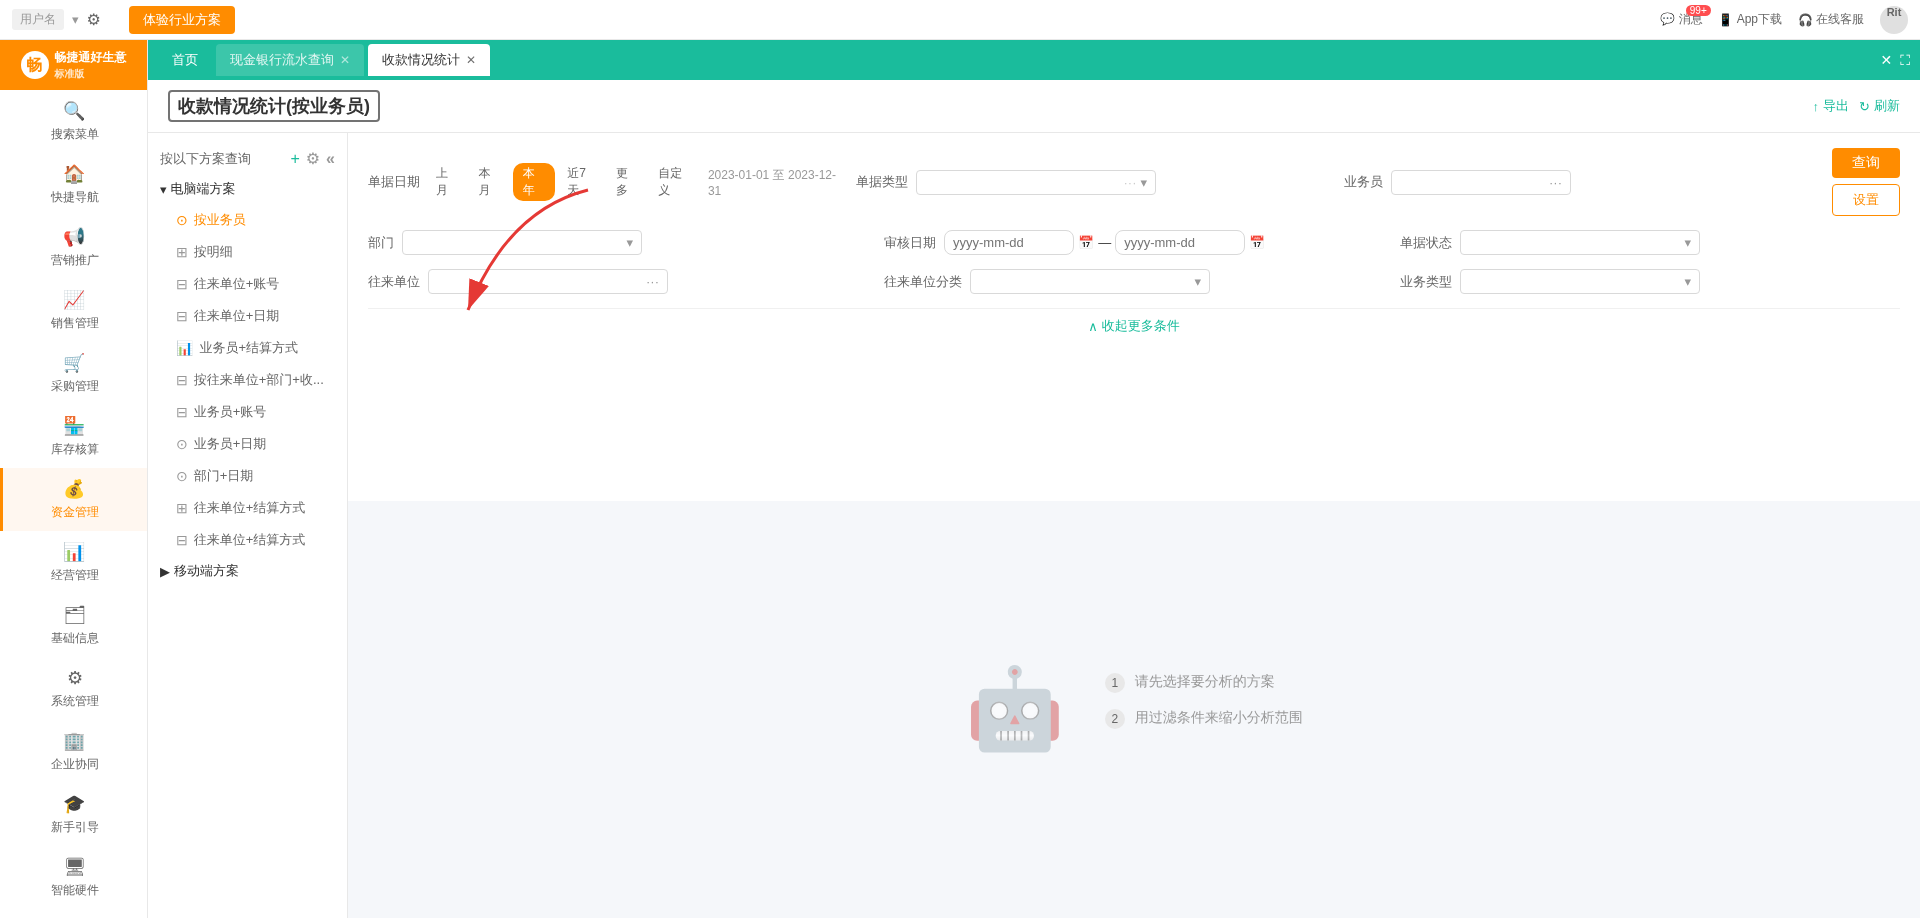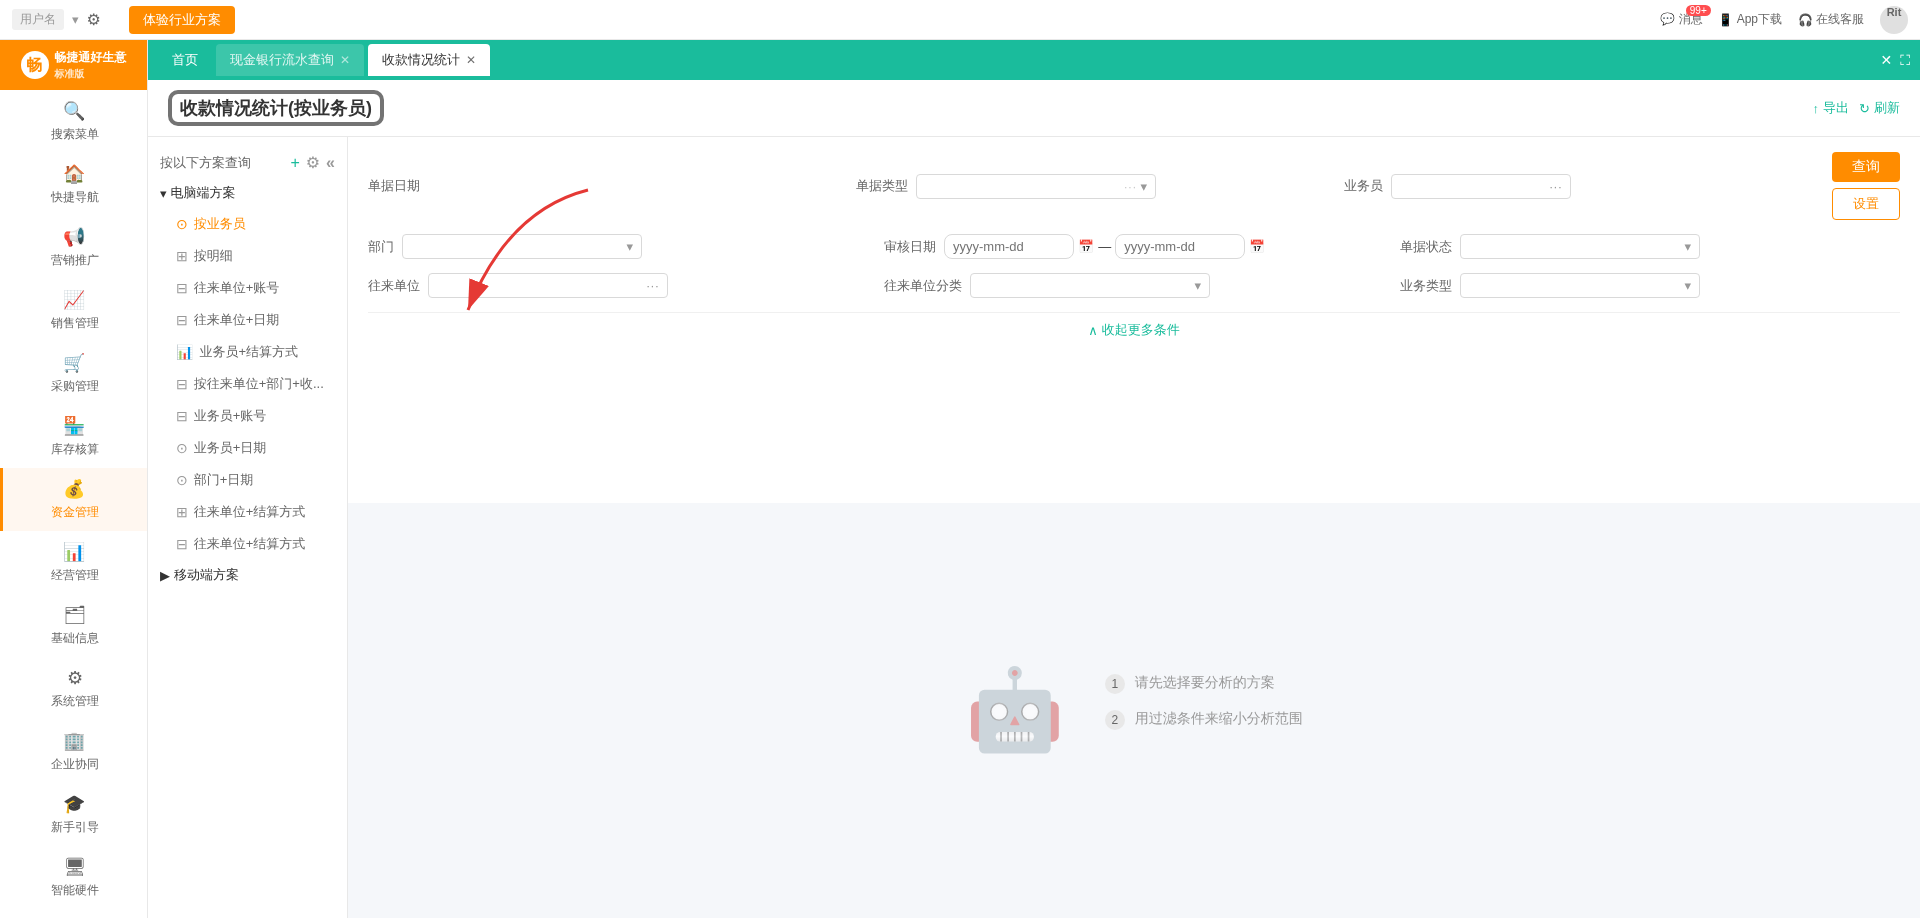--- a/index.html
+++ b/index.html
@@ -125,23 +125,23 @@
       display: flex;
       align-items: center;
       justify-content: space-between;
       border-bottom: 1px solid #e8e8e8;
       flex-shrink: 0;
     }
     .page-title {
       font-size: 18px;
       font-weight: bold;
       color: #333;
-      border: 4px solid #737373;
+      border: 2px solid #737373;
       padding: 2px 8px;
-      border-radius: 10px;
+      border-radius: 4px;
     }
     .page-actions { display: flex; gap: 10px; align-items: center; }
     .action-btn {
       display: flex; align-items: center; gap: 4px;
       color: #1abc9c;
       cursor: pointer;
       font-size: 13px;
       border: none;
       background: none;
     }
@@ -528,20 +528,29 @@
             </div>
           </div>
         </div>
 
         <div style="flex:1;display:flex;flex-direction:column;">
           <div class="filter-main">
 
             <div class="filter-row">
               <div class="filter-group">
                 <span class="filter-label">单据日期</span>
+                <div class="filter-date-group">
+                  <span class="date-tab">上月</span>
+                  <span class="date-tab">本月</span>
+                  <span class="date-tab active">本年</span>
+                  <span class="date-tab">近7天</span>
+                  <span class="date-tab">更多</span>
+                  <span class="date-tab">自定义</span>
+                  <span class="date-range-text">2023-01-01 至 2023-12-31</span>
+                </div>
               </div>
               <div class="filter-group">
                 <span class="filter-label">单据类型</span>
                 <div class="filter-select filter-select-wide">
                   <span></span>
                   <span style="display:flex;align-items:center;gap:4px;">
                     <span style="color:#ccc;">···</span>
                     <span style="color:#999;">▾</span>
                   </span>
                 </div>

